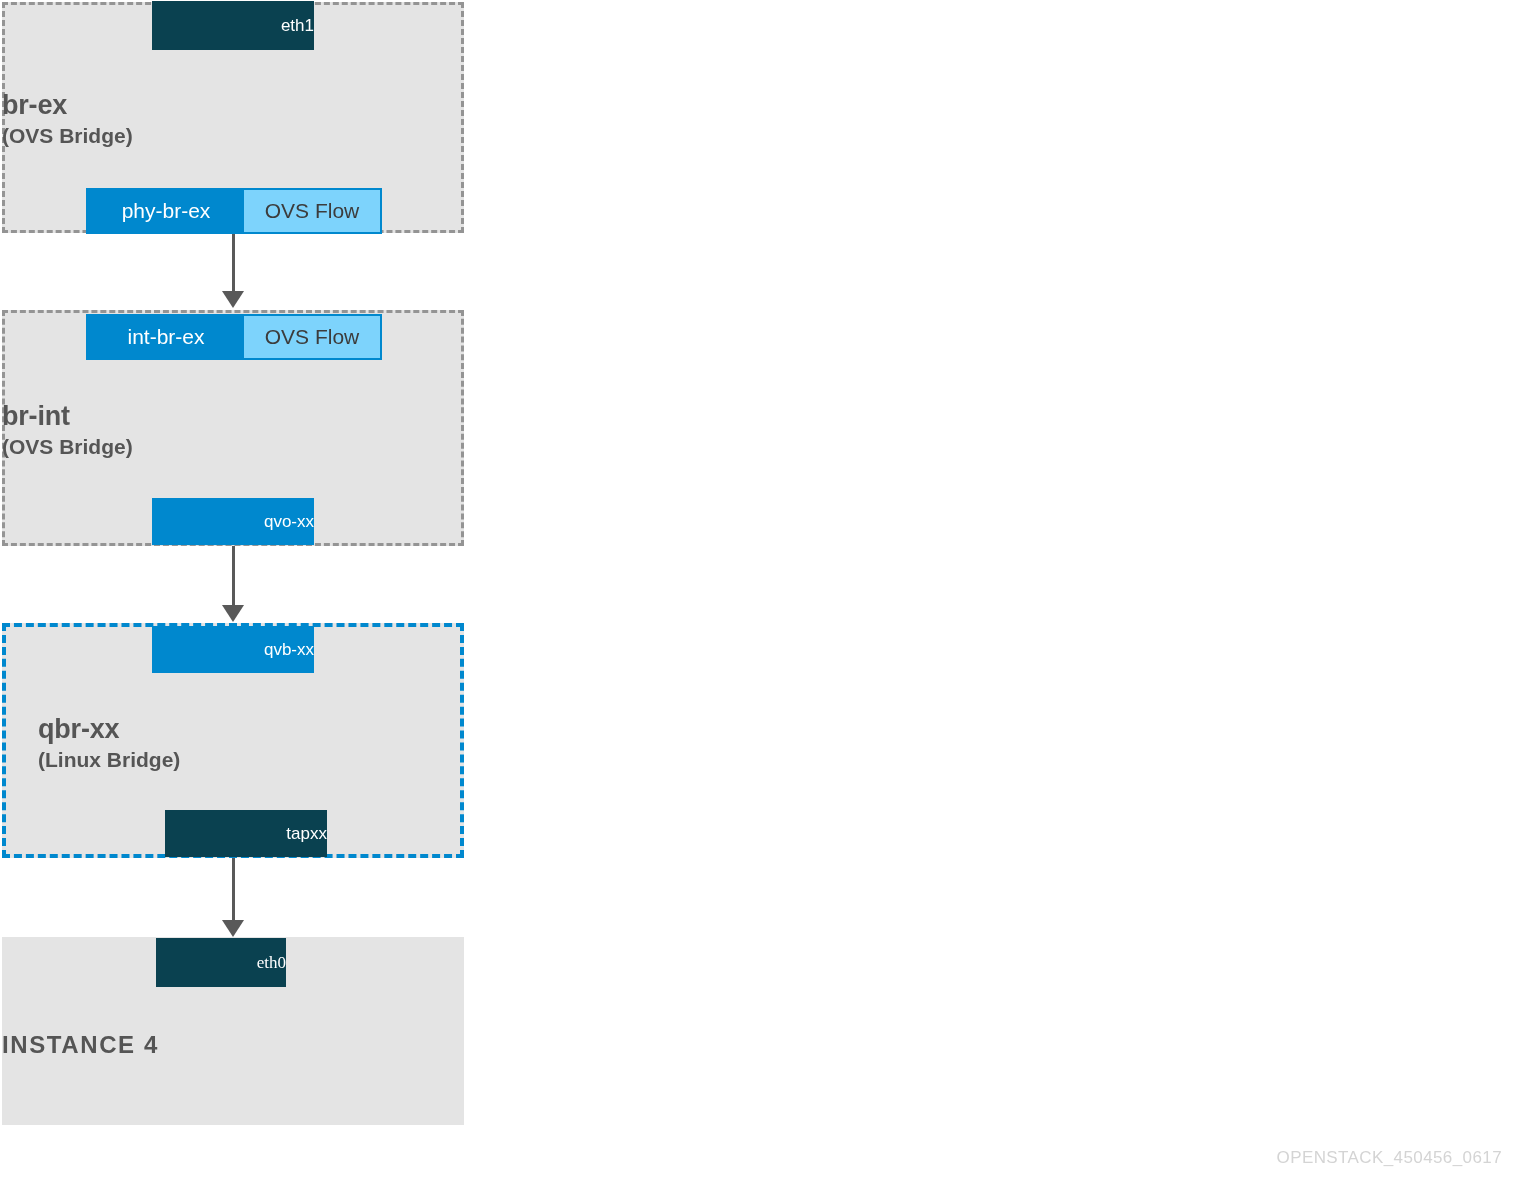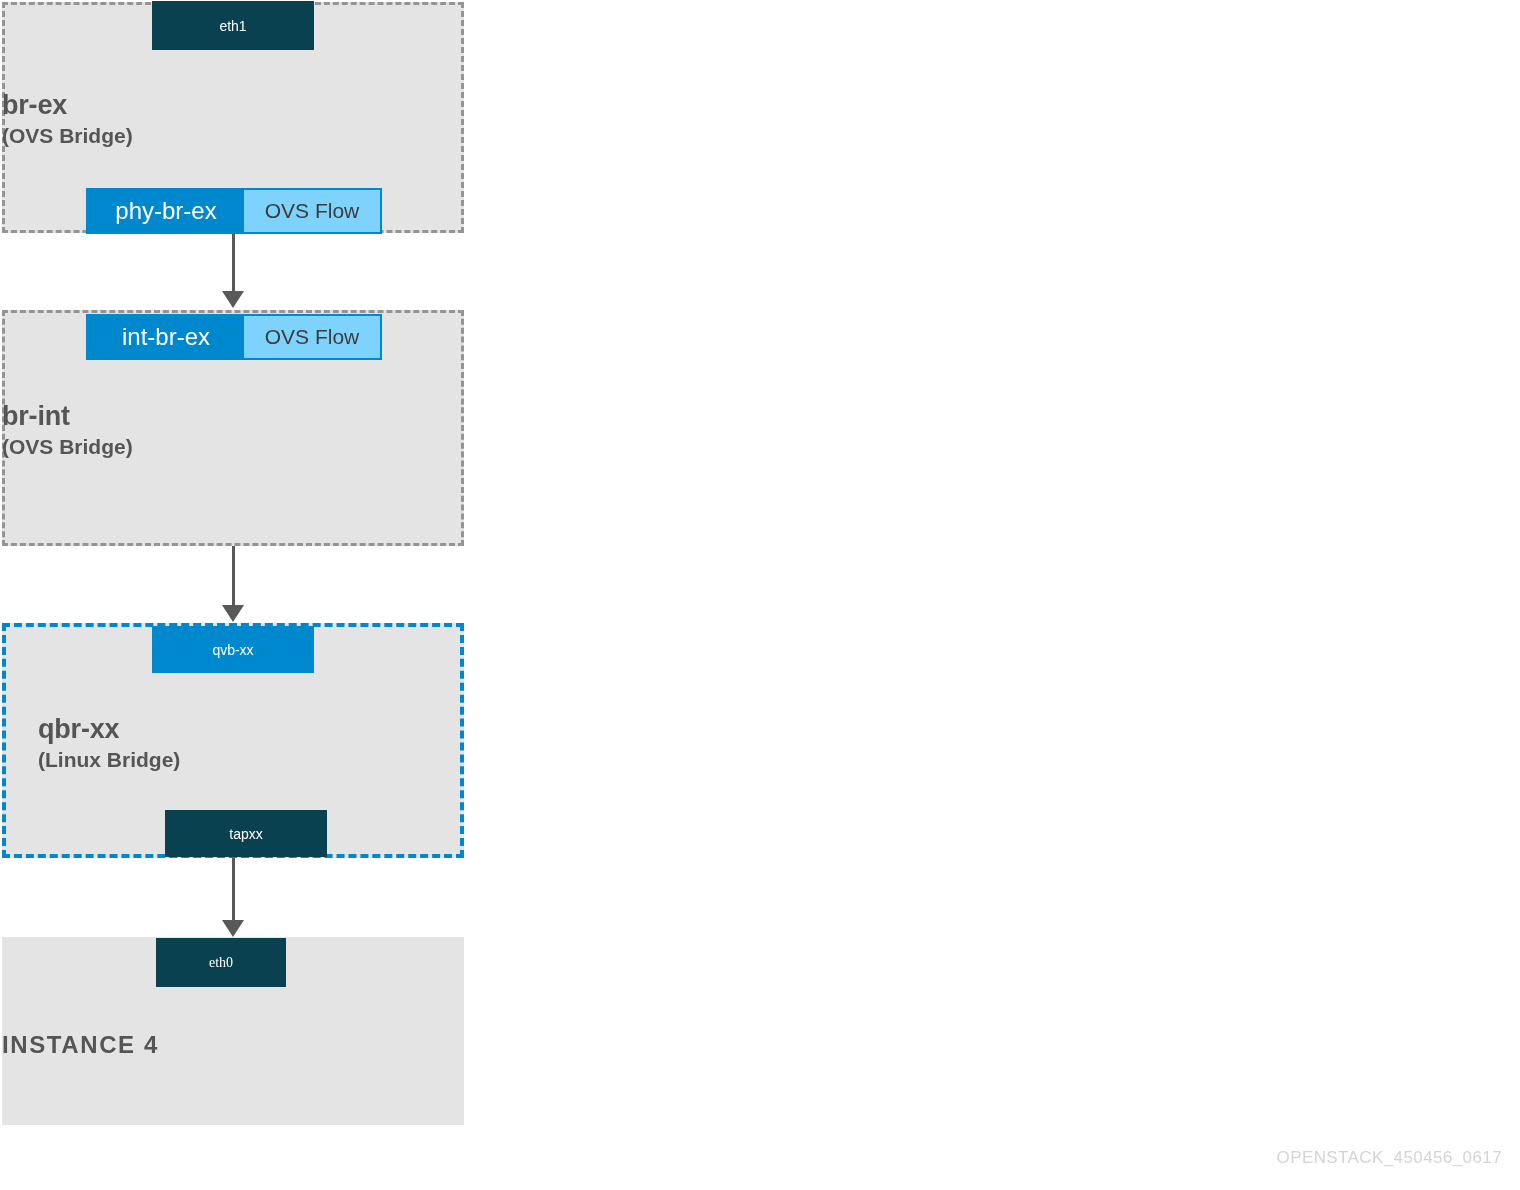--- a/index.html
+++ b/index.html
@@ -71,22 +71,22 @@
     letter-spacing: 1.6px;
     color: #555555;
   }
 
   
   .port {
     position: absolute;
     box-sizing: border-box;
     display: flex;
     align-items: center;
-    justify-content: center;
-    font-size: 14px;
+    justify-content: flex-end;
+    font-size: 17px;
     line-height: 1;
     white-space: nowrap;
   }
   .port.teal {
     background: #0a4150;
     color: #ffffff;
   }
   .port.blue {
     background: #0088ce;
     color: #ffffff;
@@ -98,21 +98,21 @@
     display: flex;
     box-sizing: border-box;
     border: 2px solid #0088ce;
   }
   .portpair .pp-left {
     background: #0088ce;
     color: #ffffff;
     display: flex;
     align-items: center;
     justify-content: center;
-    font-size: 24px;
+    font-size: 21px;
     white-space: nowrap;
   }
   .portpair .pp-right {
     background: #7dd3fc;
     color: #3c3c3c;
     display: flex;
     align-items: center;
     justify-content: center;
     font-size: 21px;
     white-space: nowrap;
@@ -193,20 +193,23 @@
 
   <div class="portpair" style="left:86px; top:314px; width:296px; height:46px;">
     <div class="pp-left" style="width:156px;">
       <span>int-br-ex</span>
     </div>
     <div class="pp-right" style="width:136px;">
       <span>OVS Flow</span>
     </div>
   </div>
 
+  <div class="port blue" style="left:152px; top:498px; width:162px; height:47px;">
+    <span>qvo-xx</span>
+  </div>
 
   <div class="arrow" style="left:211px; top:546px; width:44px; height:76px;">
     <div class="shaft" style="height:59px;"></div>
     <div class="head"></div>
   </div>
 
   <div class="zone dashed-blue" style="left:2px; top:623px; width:462px; height:235px;"></div>
 
   <div class="zone-title" style="left:2px; top:712px; width:462px;margin-left:36px;">
     <span class="name">qbr-xx</span>

